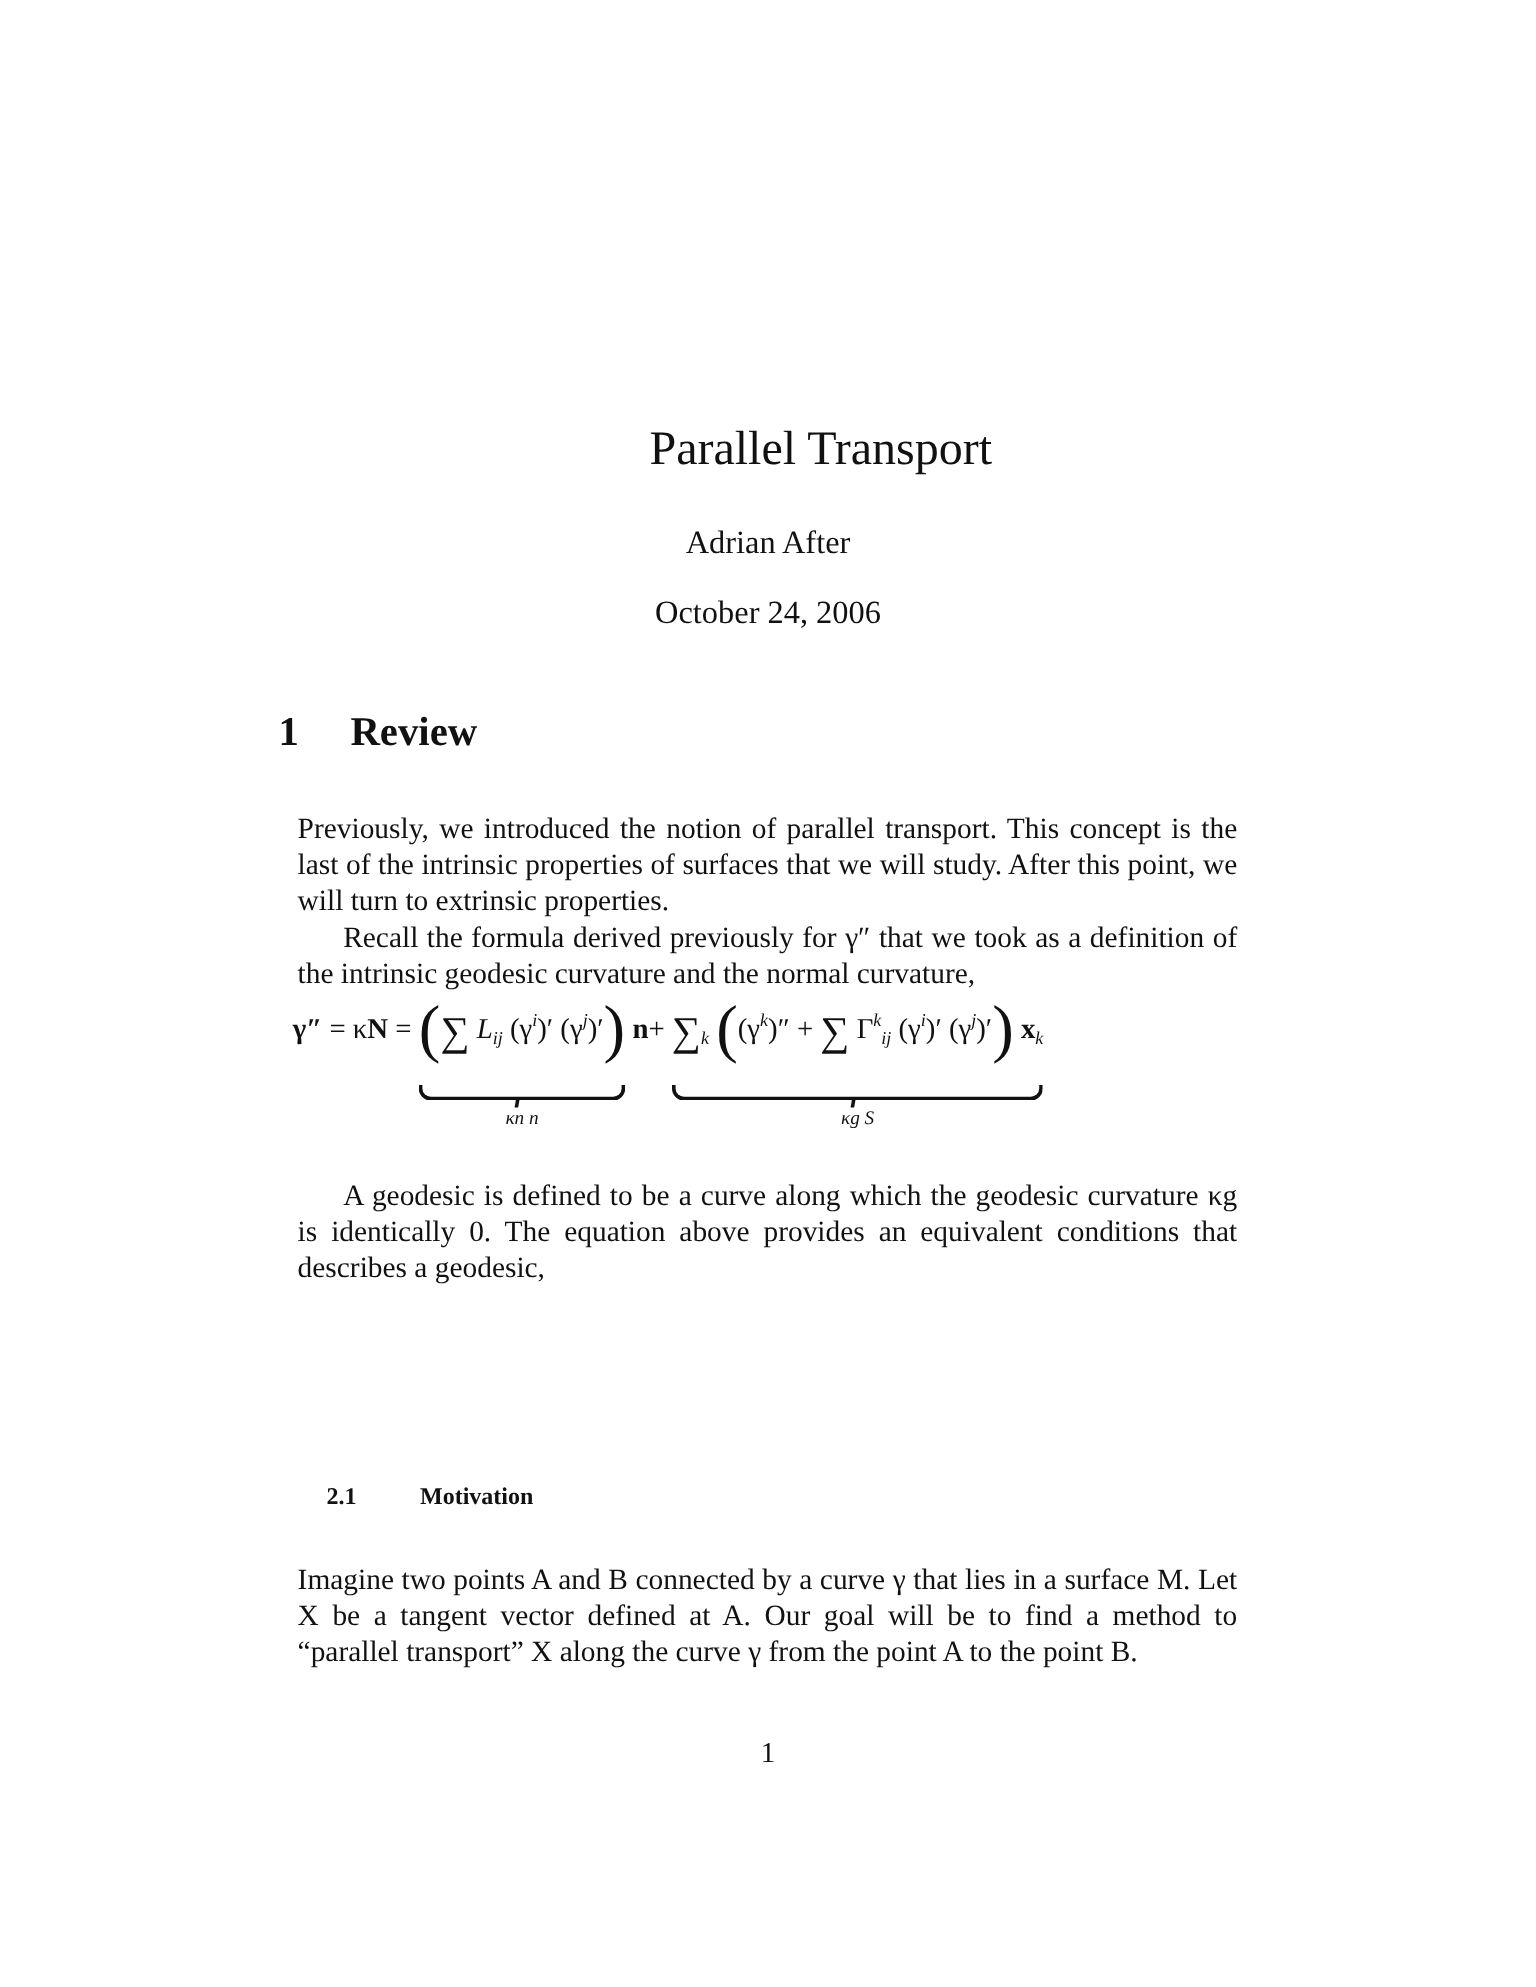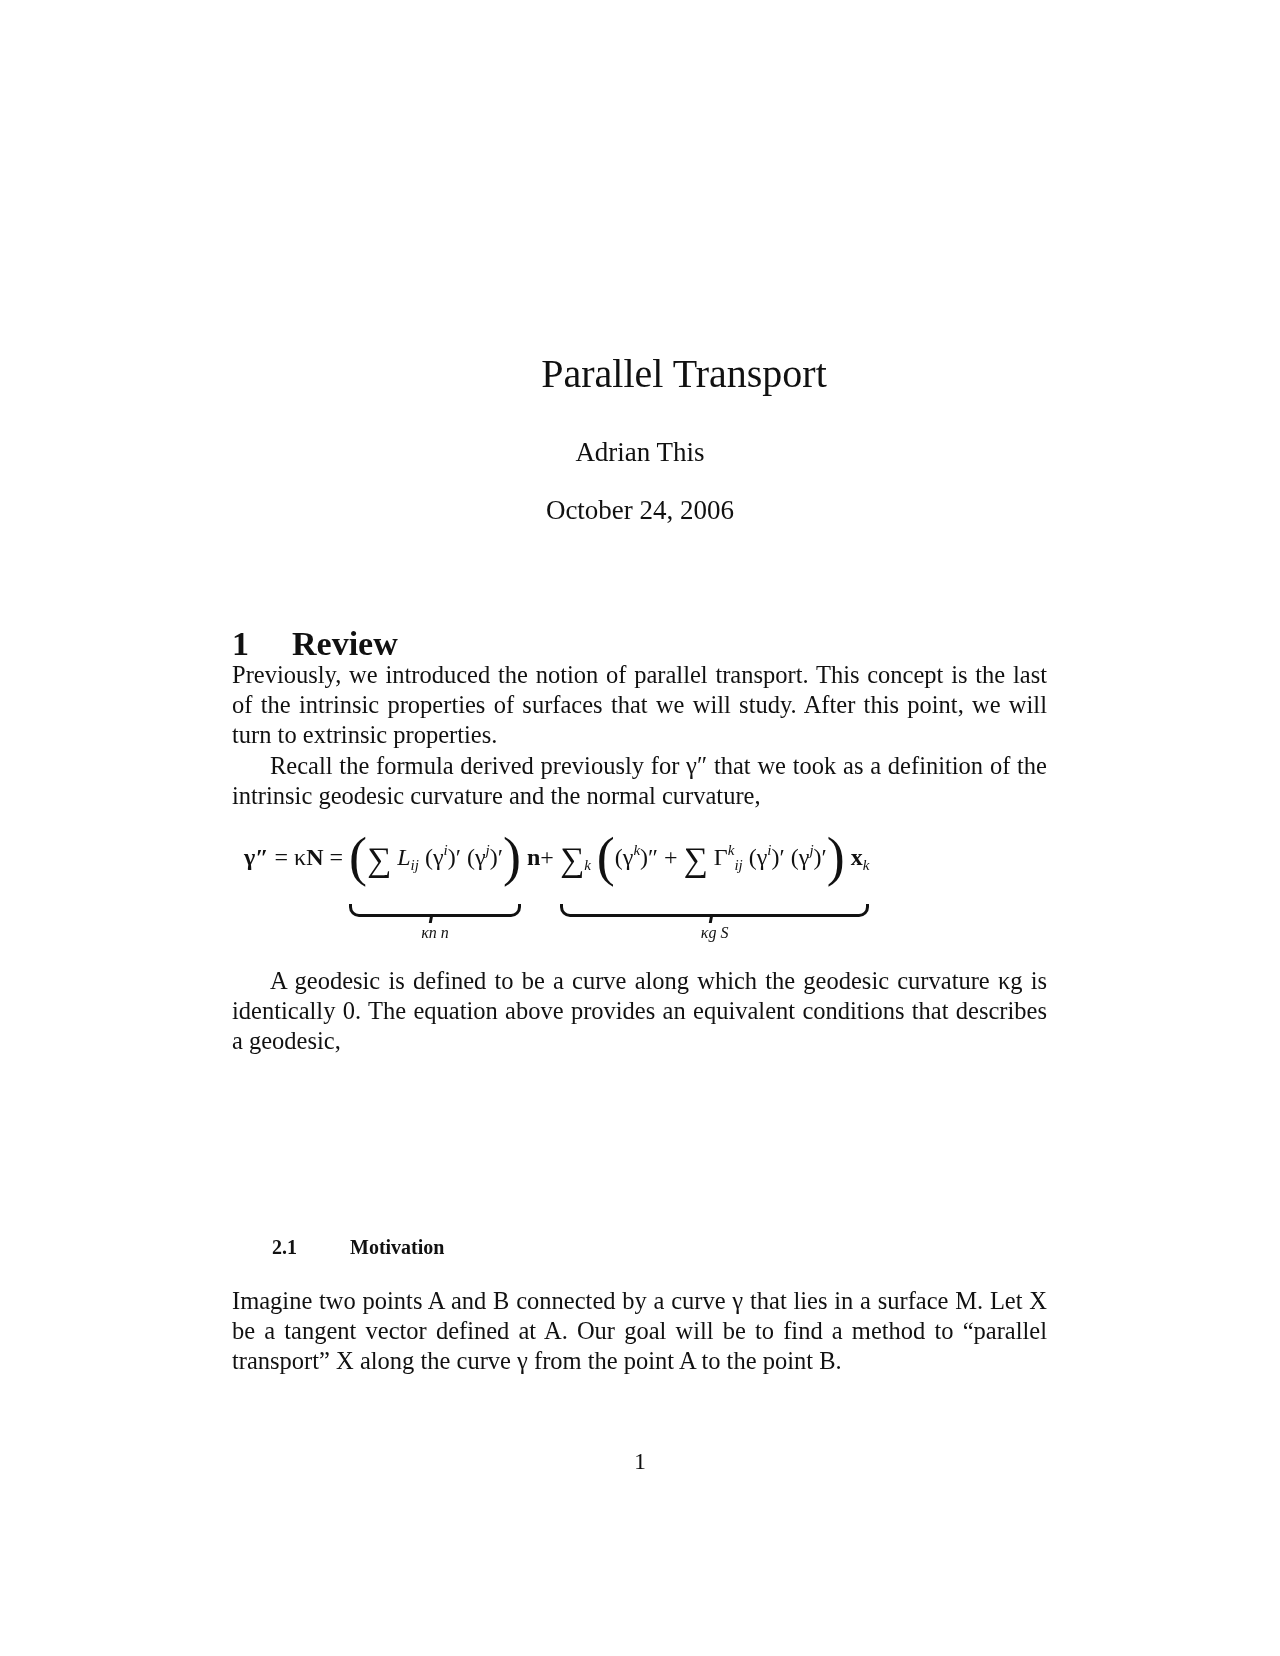--- a/index.html
+++ b/index.html
@@ -6,29 +6,29 @@
     body {
       width: 1280px; height: 1656px; position: relative; overflow: hidden;
       font-family: "DejaVu Serif", "Liberation Serif", serif;
       color: #111111;
     }
     .page { position: absolute; left: 0; top: 0; width: 1280px; height: 1656px; }
     .abs { position: absolute; }
     .title { left: 0; width: 1280px; top: 350px; text-align: center; font-size: 40px; font-family: "Liberation Serif", serif; padding-left: 44px; }
     .author { left: 0; width: 1280px; top: 437px; text-align: center; font-size: 27px; font-family: "Liberation Serif", serif; }
     .date { left: 0; width: 1280px; top: 495px; text-align: center; font-size: 27px; font-family: "Liberation Serif", serif; }
-    .sec { font-weight: bold; font-size: 34px; font-family: "Liberation Serif", serif; left: 232px; margin-top: 33px; }
+    .sec { font-weight: bold; font-size: 34px; font-family: "Liberation Serif", serif; left: 232px; }
     .sec .num { display: inline-block; width: 60px; }
     .subsec { font-weight: bold; font-size: 20px; font-family: "Liberation Serif", serif; left: 224px; margin-left: 48px; }
     .subsec .num { display: inline-block; width: 78px; }
     .para {
       left: 232px; width: 815px; font-size: 24.5px; line-height: 30.2px;
       font-family: "Liberation Serif", serif; text-align: justify;
     }
-    .para p { margin: 0; }
+    .para p { margin: 16px; }
     .indent { text-indent: 38px; }
     .bf { font-weight: bold; }
     .it { font-style: italic; }
     .eq { font-family: "Liberation Serif", serif; font-size: 24px; white-space: nowrap; }
     .sub { font-size: 15px; vertical-align: -5px; font-style: italic; }
     .sup { font-size: 15px; vertical-align: 10px; font-style: italic; }
     .big { font-size: 54px; vertical-align: -10px; font-weight: 200; }
     .sum { font-size: 34px; vertical-align: -6px; }
     .brace-wrap { display: inline-block; position: relative; text-align: center; }
     .brace {
@@ -42,21 +42,21 @@
     }
     .brace-label { position: absolute; left: 0; right: 0; top: 98px; font-size: 16px; font-style: italic; }
     .pagenum { left: 0; width: 1280px; top: 1448px; text-align: center; font-size: 24px; font-family: "Liberation Serif", serif; }
   </style>
 </head>
 <body>
 
 <div class="page">
 
   <div class="abs title">Parallel Transport</div>
-  <div class="abs author">Adrian This</div>
+  <div class="abs author">Adrian After</div>
   <div class="abs date">October 24, 2006</div>
 
   <div class="abs sec" style="top:592px;">
     <span class="num">1</span><span>Review</span>
   </div>
 
   <div class="abs para" style="top:660px;">
     <p>Previously, we introduced the notion of parallel transport. This concept is the last of the intrinsic properties of surfaces that we will study. After this point, we will turn to extrinsic properties.</p>
   </div>
 

